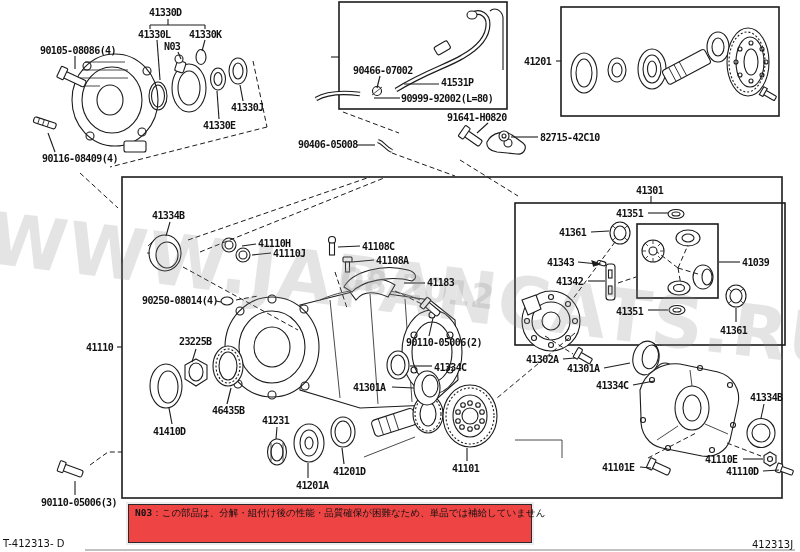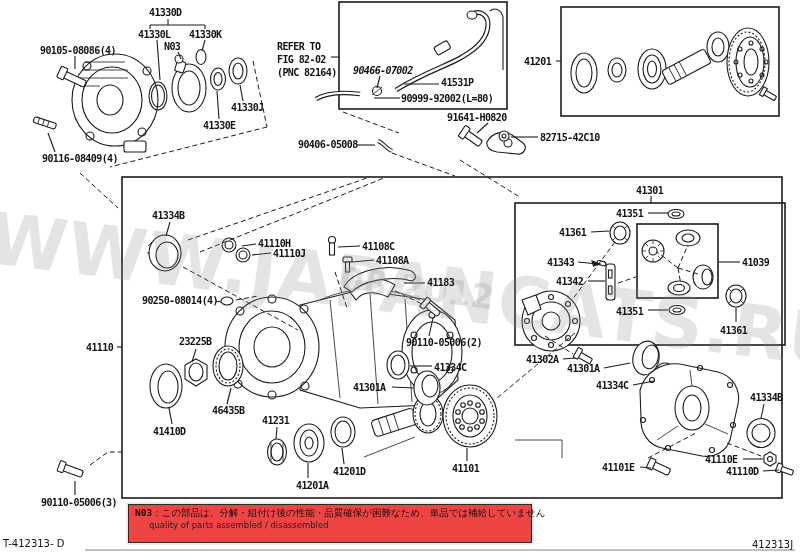--- a/index.html
+++ b/index.html
@@ -426,36 +426,31 @@
         <line x1="727" y1="443" x2="761" y2="456"></line>
     <line x1="395" y1="291" x2="424" y2="305"></line>
     <path d="M678,268 L657,252 M678,268 L688,245 M678,268 L681,285 M678,268 L698,274"></path>
     <path d="M90,465 L108,452 L122,452"></path>
   </g>
 </svg>
 
 <div id="watermark">WWW.JAPANCATS.RU</div>
 <div id="wmdate">08.2012</div>
 
-<div id="refer">
-  <div>REFER TO</div>
-  <div>FIG 82-02</div>
-  <div>(PNC 82164)</div>
-</div>
 
 <div id="labels">
       <div class="lbl" style="left: 149px; top: 7px;">41330D</div>
       <div class="lbl" style="left: 138px; top: 29px;">41330L</div>
       <div class="lbl" style="left: 189px; top: 29px;">41330K</div>
       <div class="lbl" style="left: 164px; top: 41px;">N03</div>
       <div class="lbl" style="left: 40px; top: 45px;">90105-08086(4)</div>
       <div class="lbl" style="left: 231px; top: 102px;">41330J</div>
       <div class="lbl" style="left: 203px; top: 120px;">41330E</div>
       <div class="lbl" style="left: 42px; top: 153px;">90116-08409(4)</div>
-      <div class="lbl" style="left: 353px; top: 65px; font-style: italic;">90466-07002</div>
+      <div class="lbl" style="left: 353px; top: 65px;">90466-07002</div>
       <div class="lbl" style="left: 441px; top: 77px;">41531P</div>
       <div class="lbl" style="left: 401px; top: 93px;">90999-92002(L=80)</div>
       <div class="lbl" style="left: 447px; top: 112px;">91641-H0820</div>
       <div class="lbl" style="left: 298px; top: 139px;">90406-05008</div>
       <div class="lbl" style="left: 540px; top: 132px;">82715-42C10</div>
       <div class="lbl" style="left: 524px; top: 56px;">41201</div>
       <div class="lbl" style="left: 636px; top: 185px;">41301</div>
       <div class="lbl" style="left: 616px; top: 208px;">41351</div>
       <div class="lbl" style="left: 559px; top: 227px;">41361</div>
       <div class="lbl" style="left: 547px; top: 257px;">41343</div>
@@ -486,19 +481,18 @@
       <div class="lbl" style="left: 726px; top: 466px;">41110D</div>
       <div class="lbl" style="left: 602px; top: 462px;">41101E</div>
       <div class="lbl" style="left: 452px; top: 463px;">41101</div>
       <div class="lbl" style="left: 333px; top: 466px;">41201D</div>
       <div class="lbl" style="left: 296px; top: 480px;">41201A</div>
       <div class="lbl" style="left: 41px; top: 497px; text-align: right;">90110-05006(3)</div>
     </div>
 
 <div id="notebox">
   <div class="jp"><b>N03</b><span>：この部品は、分解・組付け後の性能・品質確保が困難なため、単品では補給していません</span></div>
-  <div class="en">quality of parts assembled / disassembled</div>
 </div>
 
 <div id="footer-left" class="footer">T-412313- D</div>
 <div id="footer-right" class="footer">412313J</div>
 
 </div>
 
 </body></html>

